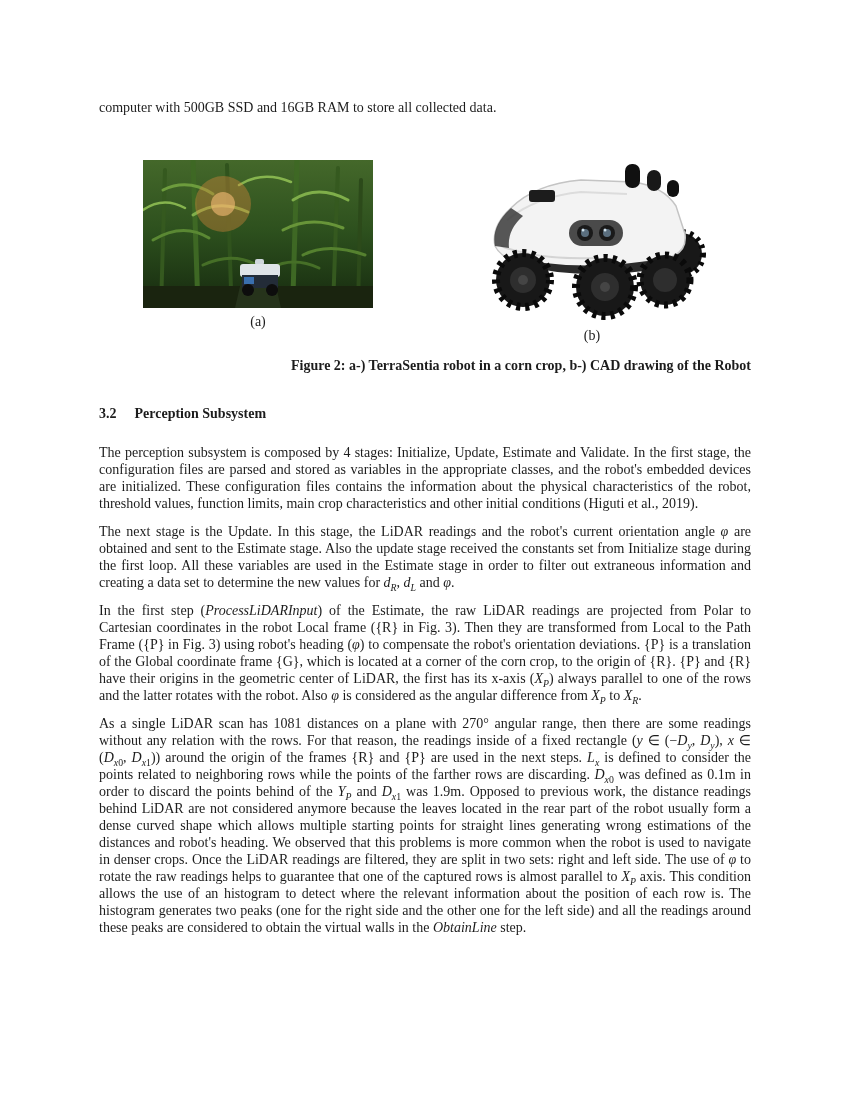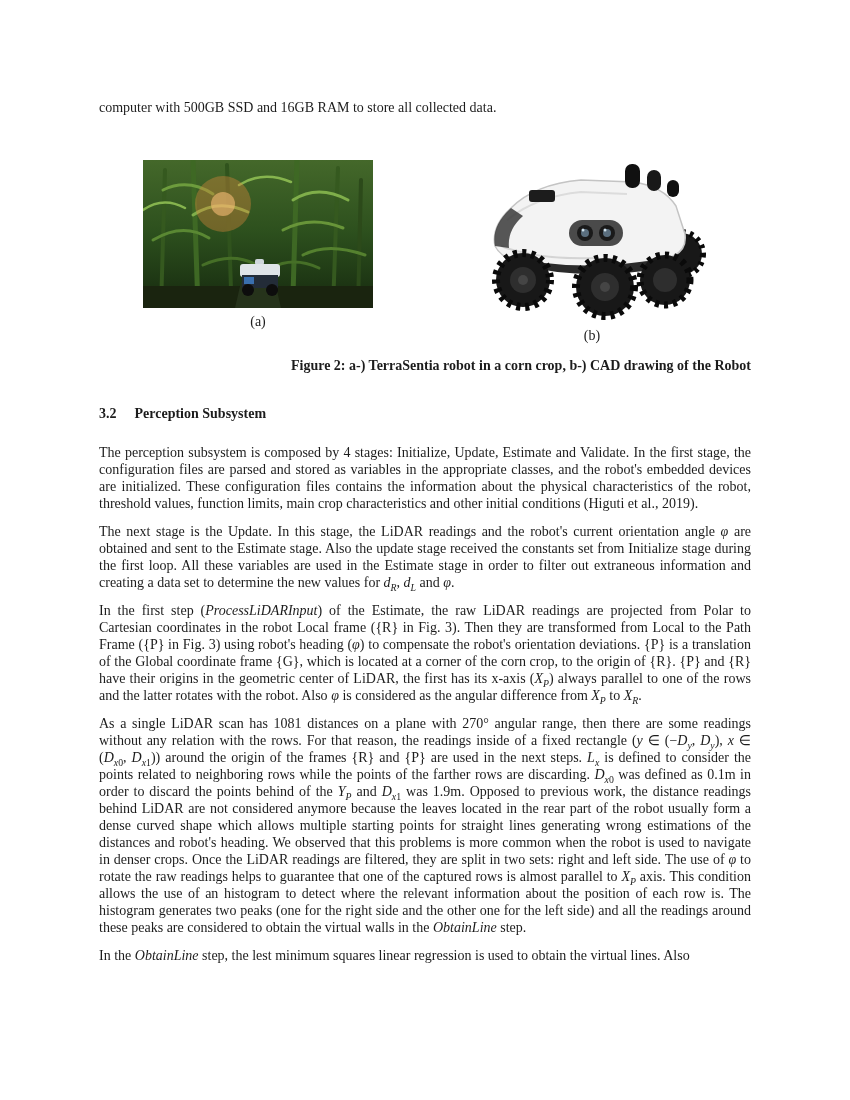--- a/index.html
+++ b/index.html
@@ -154,17 +154,16 @@
 
     <div class="section-heading">
       <span class="num">3.2</span><span>Perception Subsystem</span>
     </div>
 
     <div class="paragraphs">
       <p class="body"><span>The perception subsystem is composed by 4 stages: </span><span class="b">Initialize</span><span>, </span><span class="b">Update</span><span>, </span><span class="b">Estimate</span><span> and </span><span class="b">Validate</span><span>. In the first stage, the configuration files are parsed and stored as variables in the appropriate classes, and the robot's embedded devices are initialized. These configuration files contains the information about the physical characteristics of the robot, threshold values, function limits, main crop characteristics and other initial conditions (Higuti et al., 2019).</span></p>
       <p class="body"><span>The next stage is the </span><span class="b">Update</span><span>. In this stage, the LiDAR readings and the robot's current orientation angle </span><span class="i">φ</span><span> are obtained and sent to the </span><span class="b">Estimate</span><span> stage. Also the update stage received the constants set from </span><span class="b">Initialize</span><span> stage during the first loop. All these variables are used in the </span><span class="b">Estimate</span><span> stage in order to filter out extraneous information and creating a data set to determine the new values for </span><span class="i">d</span><sub class="i">R</sub><span>, </span><span class="i">d</span><sub class="i">L</sub><span> and </span><span class="i">φ</span><span>.</span></p>
       <p class="body"><span>In the first step (</span><span class="i">ProcessLiDARInput</span><span>) of the </span><span class="b">Estimate</span><span>, the raw LiDAR readings are projected from Polar to Cartesian coordinates in the robot Local frame ({R} in Fig. 3). Then they are transformed from Local to the Path Frame ({P} in Fig. 3) using robot's heading (</span><span class="i">φ</span><span>) to compensate the robot's orientation deviations. {P} is a translation of the Global coordinate frame {G}, which is located at a corner of the corn crop, to the origin of {R}. {P} and {R} have their origins in the geometric center of LiDAR, the first has its x-axis (</span><span class="i">X</span><sub class="i">P</sub><span>) always parallel to one of the rows and the latter rotates with the robot. Also </span><span class="i">φ</span><span> is considered as the angular difference from </span><span class="i">X</span><sub class="i">P</sub><span> to </span><span class="i">X</span><sub class="i">R</sub><span>.</span></p>
       <p class="body"><span>As a single LiDAR scan has 1081 distances on a plane with 270° angular range, then there are some readings without any relation with the rows. For that reason, the readings inside of a fixed rectangle (</span><span class="i">y</span><span> ∈ (−</span><span class="i">D</span><sub class="i">y</sub><span>, </span><span class="i">D</span><sub class="i">y</sub><span>), </span><span class="i">x</span><span> ∈ (</span><span class="i">D</span><sub class="i">x</sub><sub>0</sub><span>, </span><span class="i">D</span><sub class="i">x</sub><sub>1</sub><span>)) around the origin of the frames {R} and {P} are used in the next steps. </span><span class="i">L</span><sub class="i">x</sub><span> is defined to consider the points related to neighboring rows while the points of the farther rows are discarding. </span><span class="i">D</span><sub class="i">x</sub><sub>0</sub><span> was defined as 0.1m in order to discard the points behind of the </span><span class="i">Y</span><sub class="i">P</sub><span> and </span><span class="i">D</span><sub class="i">x</sub><sub>1</sub><span> was 1.9m. Opposed to previous work, the distance readings behind LiDAR are not considered anymore because the leaves located in the rear part of the robot usually form a dense curved shape which allows multiple starting points for straight lines generating wrong estimations of the distances and robot's heading. We observed that this problems is more common when the robot is used to navigate in denser crops. Once the LiDAR readings are filtered, they are split in two sets: right and left side. The use of </span><span class="i">φ</span><span> to rotate the raw readings helps to guarantee that one of the captured rows is almost parallel to </span><span class="i">X</span><sub class="i">P</sub><span> axis. This condition allows the use of an histogram to detect where the relevant information about the position of each row is. The histogram generates two peaks (one for the right side and the other one for the left side) and all the readings around these peaks are considered to obtain the virtual walls in the </span><span class="i">ObtainLine</span><span> step.</span></p>
-      <p class="body"><span>In the </span><span class="i">ObtainLine</span><span> step, the lest minimum squares linear regression is used to obtain the virtual lines. Also</span></p>
     </div>
 
   </div>
 </div>
 
 </body></html>

